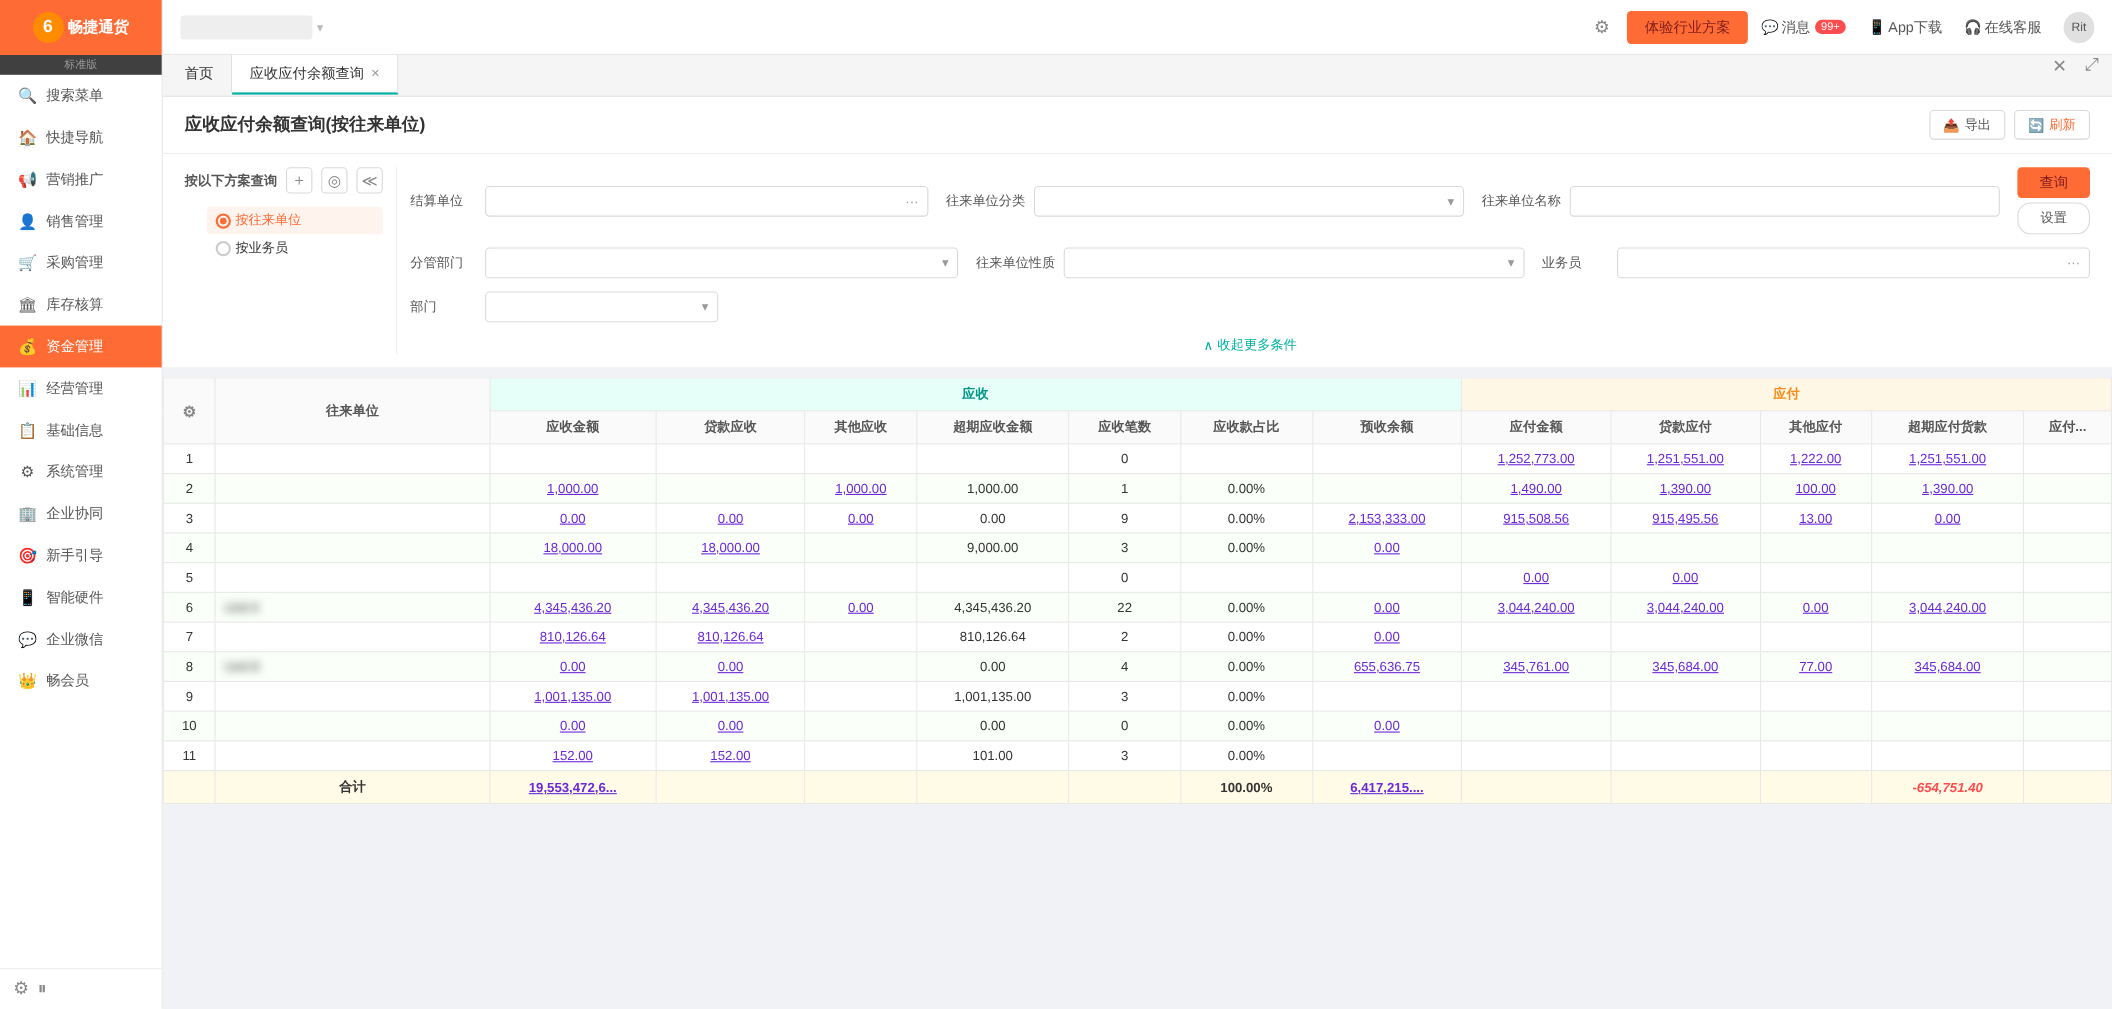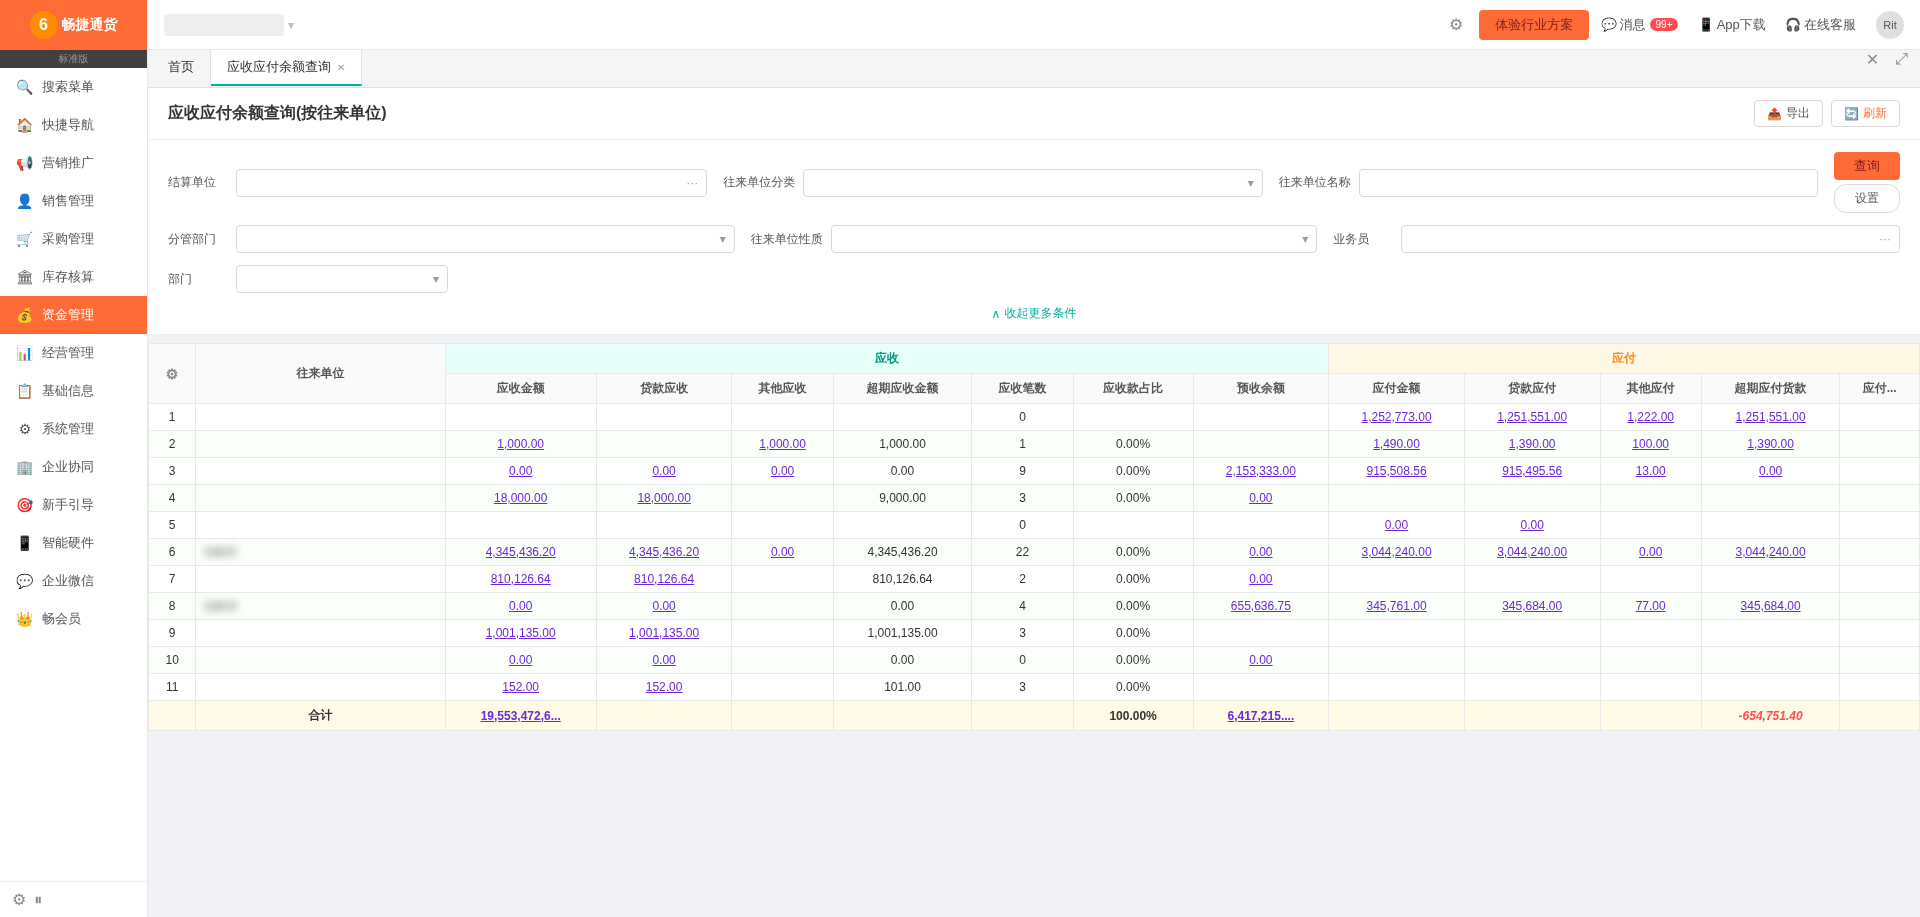--- a/index.html
+++ b/index.html
@@ -251,20 +251,40 @@
         <button class="btn-refresh">
           <span>🔄</span>
           <span>刷新</span>
         </button>
       </div>
     </div>
 
     <div class="filter-area">
       <div style="display:flex; gap:12px;">
 
+        <div style="min-width:160px; border-right:1px solid #eee; padding-right:12px;">
+          <div class="filter-label-bar">
+            <span class="filter-title">按以下方案查询</span>
+            <div class="filter-icon-btn">＋</div>
+            <div class="filter-icon-btn">◎</div>
+            <div class="filter-icon-btn">≪</div>
+          </div>
+          <div class="filter-sub">
+            <div class="radio-option active">
+              <div class="radio-dot">
+                <div class="radio-dot-inner"></div>
+              </div>
+              <span>按往来单位</span>
+            </div>
+            <div class="radio-option">
+              <div class="radio-empty"></div>
+              <span>按业务员</span>
+            </div>
+          </div>
+        </div>
 
         <div style="flex:1;">
 
           <div class="filter-row">
             <div class="filter-field">
               <span class="field-label">结算单位</span>
               <div class="field-input">
                 <span></span>
                 <span class="dots">···</span>
               </div>

